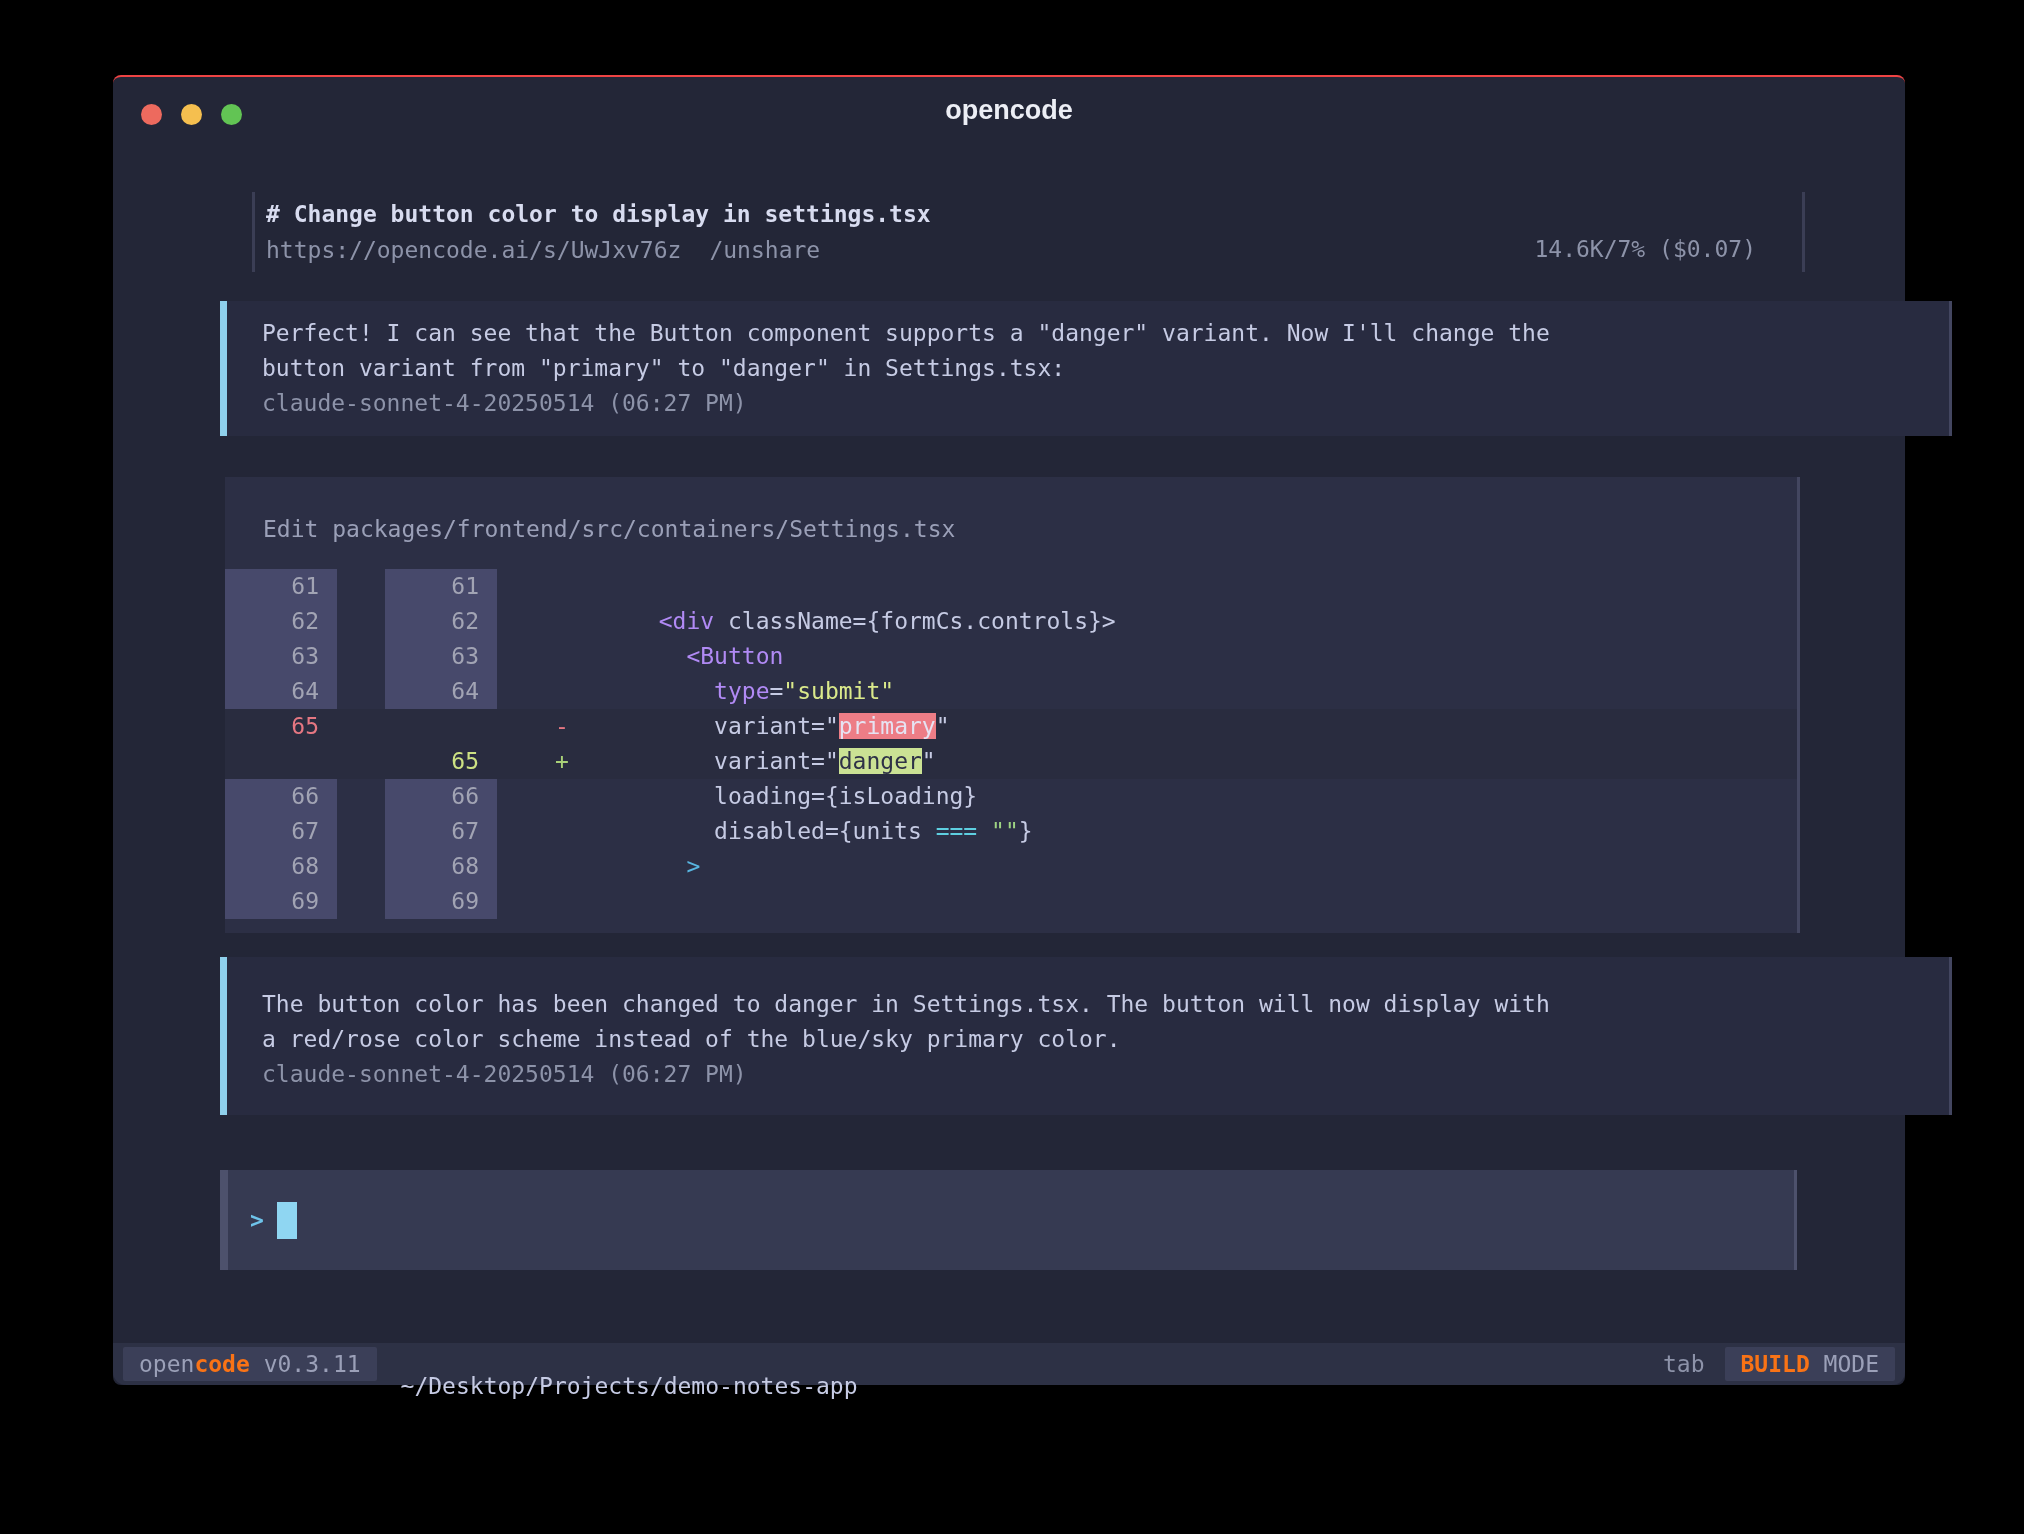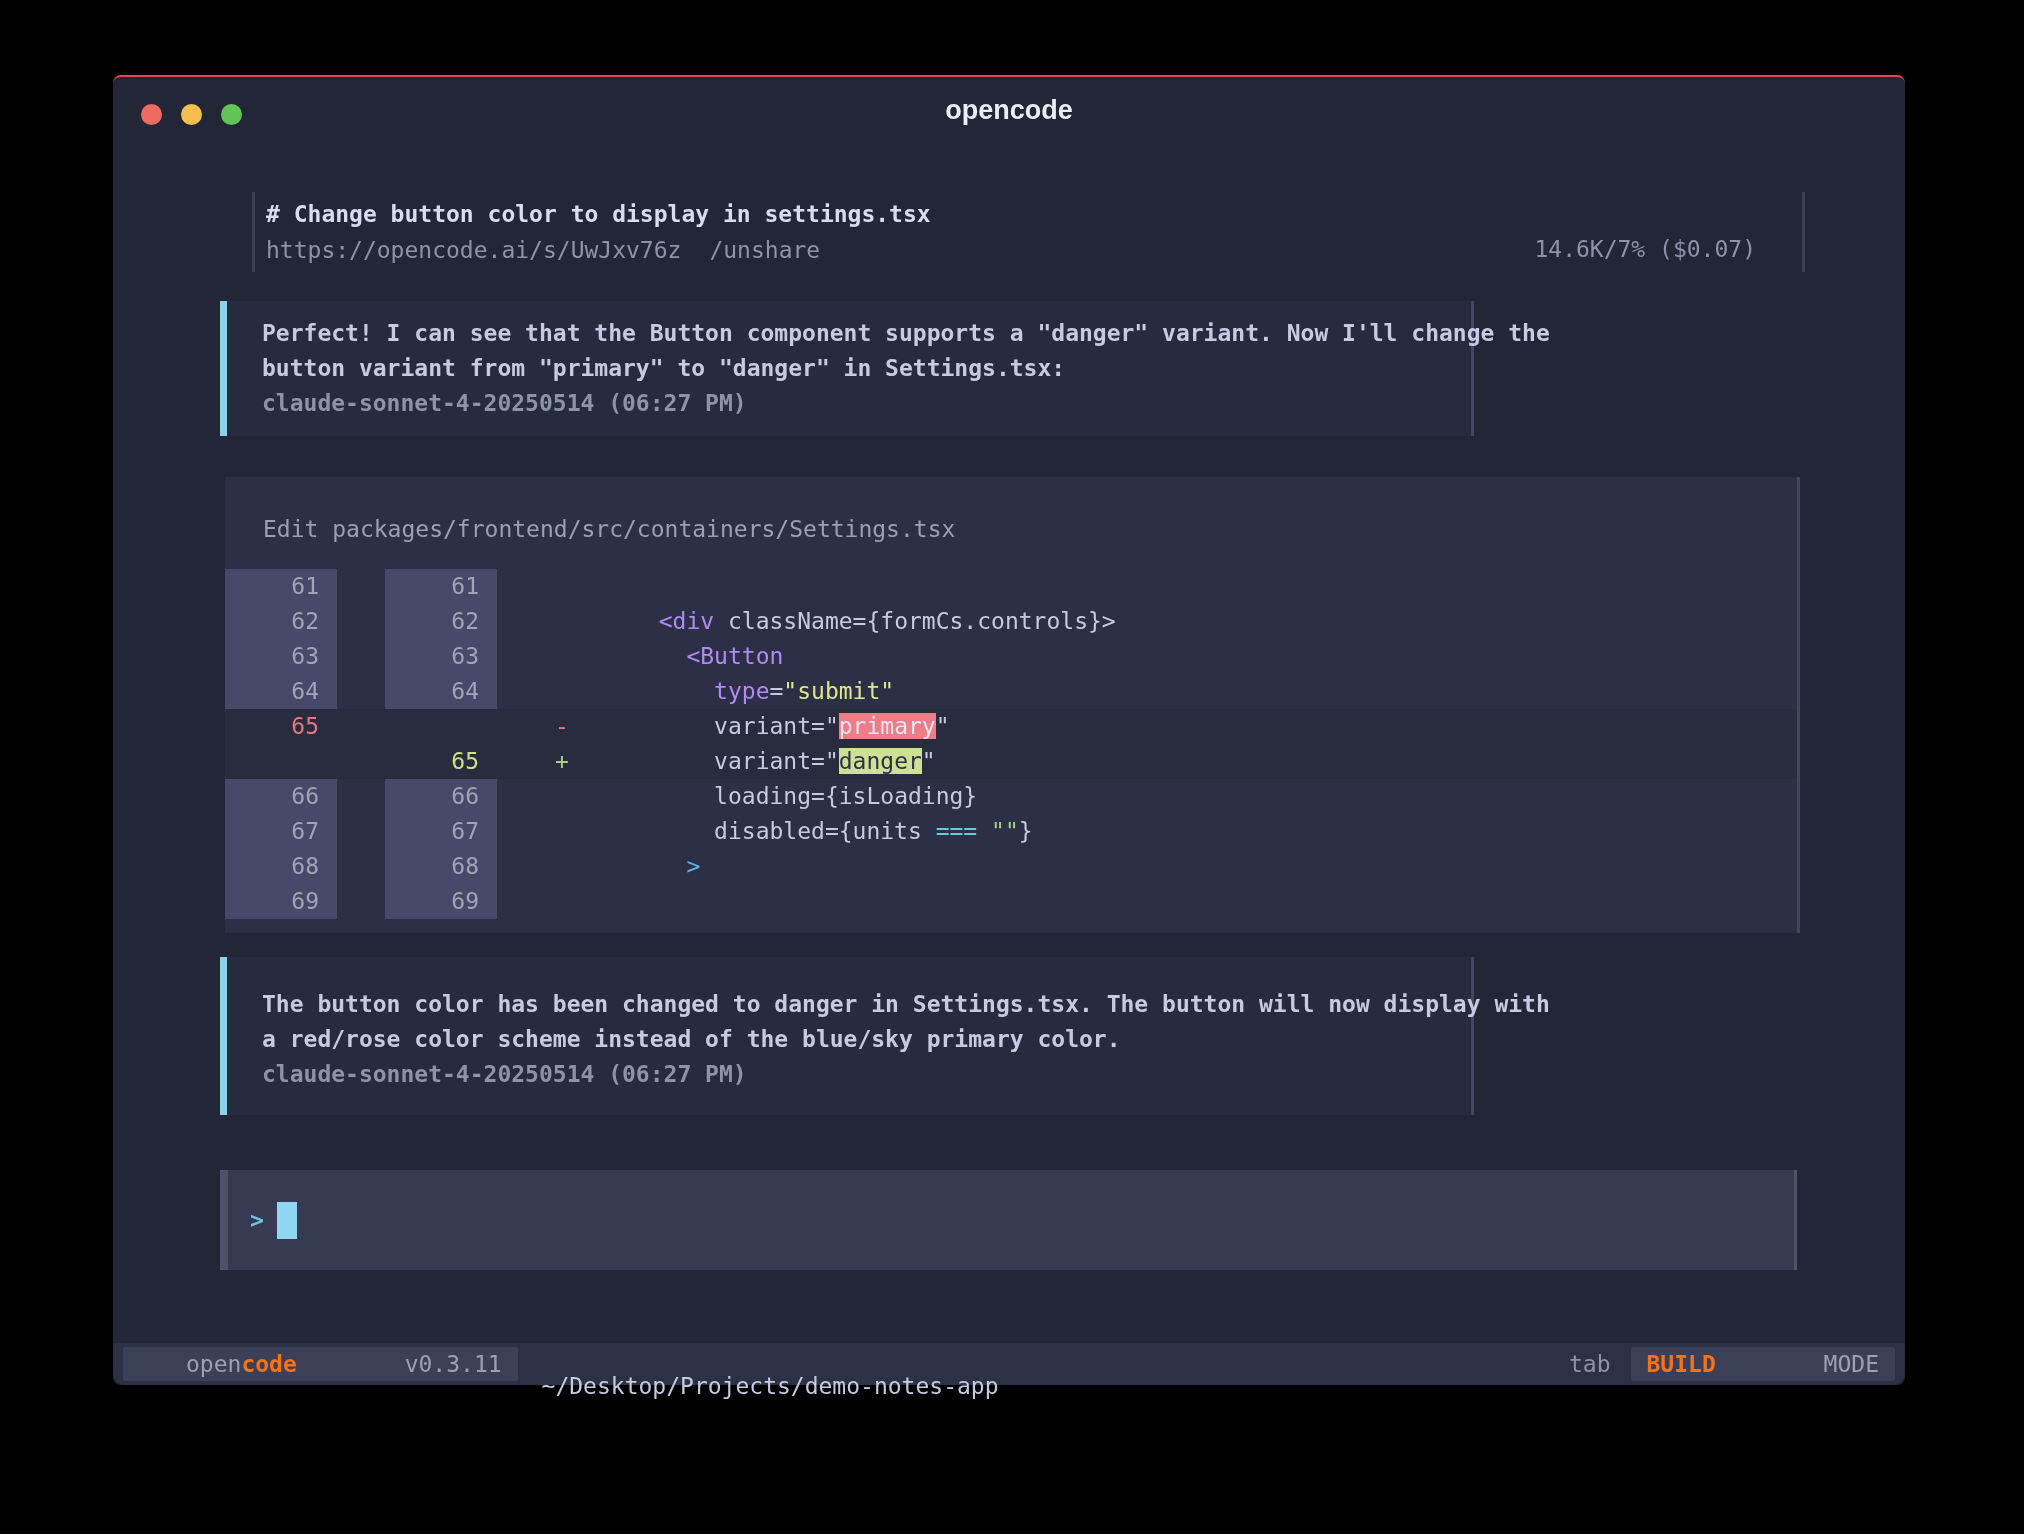--- a/index.html
+++ b/index.html
@@ -18,22 +18,22 @@
 
   
   .session-header { position:absolute; left:139px; top:115px; width:1553px;
                     border-left:3px solid #3b3e55; border-right:3px solid #3b3e55; padding:4px 0 4px 11px; }
   .sh-title { font-weight:bold; color:#d8dcf0; line-height:36px; }
   .sh-line2 { color:#8d93a9; line-height:36px; }
   .sh-unshare { margin-left:28px; }
   .sh-tokens { position:absolute; right:46px; top:44px; color:#8d93a9; }
 
   
-  .msg { position:absolute; left:107px; width:1254px; background:#282b40;
-         border-left:7px solid #8fd0ec; border-right:3px solid #434660; padding:15px 10px 15px 35px;font-weight:bold; }
+  .msg { position:absolute; left:107px; width:1732px; background:#282b40;
+         border-left:7px solid #8fd0ec; border-right:3px solid #434660; padding:15px 10px 15px 35px; }
   .msg.m0 { top:224px; }
   .msg.m1 { top:880px; padding-top:30px; padding-bottom:23px; }
   .m-line { line-height:35px; white-space:pre; }
   .m-meta { line-height:35px; color:#8d93a9; }
 
   
   .edit-panel { position:absolute; left:112px; top:400px; width:1575px; background:#2c2f45;
                 border-right:3px solid #434660; padding-bottom:14px; }
   .edit-header { padding:34px 0 22px 38px; color:#9ba0b8; line-height:36px; }
   .diff-row { display:flex; height:35px; line-height:35px;gap:48px; }
@@ -60,21 +60,21 @@
 
   
   .footer { position:absolute; left:115px; width:1572px; top:1272px; display:flex; justify-content:space-between; line-height:35px; }
   .txt-light { color:#c6cbe4; } .txt-dim { color:#8d93a9; }
 
   
   .statusbar { position:absolute; left:0; right:0; bottom:0; height:42px; background:#2d3145;
                border-radius:0 0 13px 13px; display:flex; align-items:center; padding:0 10px; }
   .sb-chip { background:#3b3f58; height:34px; line-height:34px; padding:0 16px; border-radius:2px; white-space:pre; }
   .sb-bold { color:#f97316; font-weight:bold; }
-  .sb-dim { color:#9ba0b8;margin-left:47px; }
+  .sb-dim { color:#9ba0b8; }
   .sb-path { margin-left:24px; color:#c6cbe4; white-space:pre;margin-top:44px; }
   .sb-spacer { flex:1; }
   .sb-tab { color:#8d93a9; margin-right:20px; }
 </style>
 </head>
 <body>
 
 <div class="window">
 
   <div class="titlebar">

